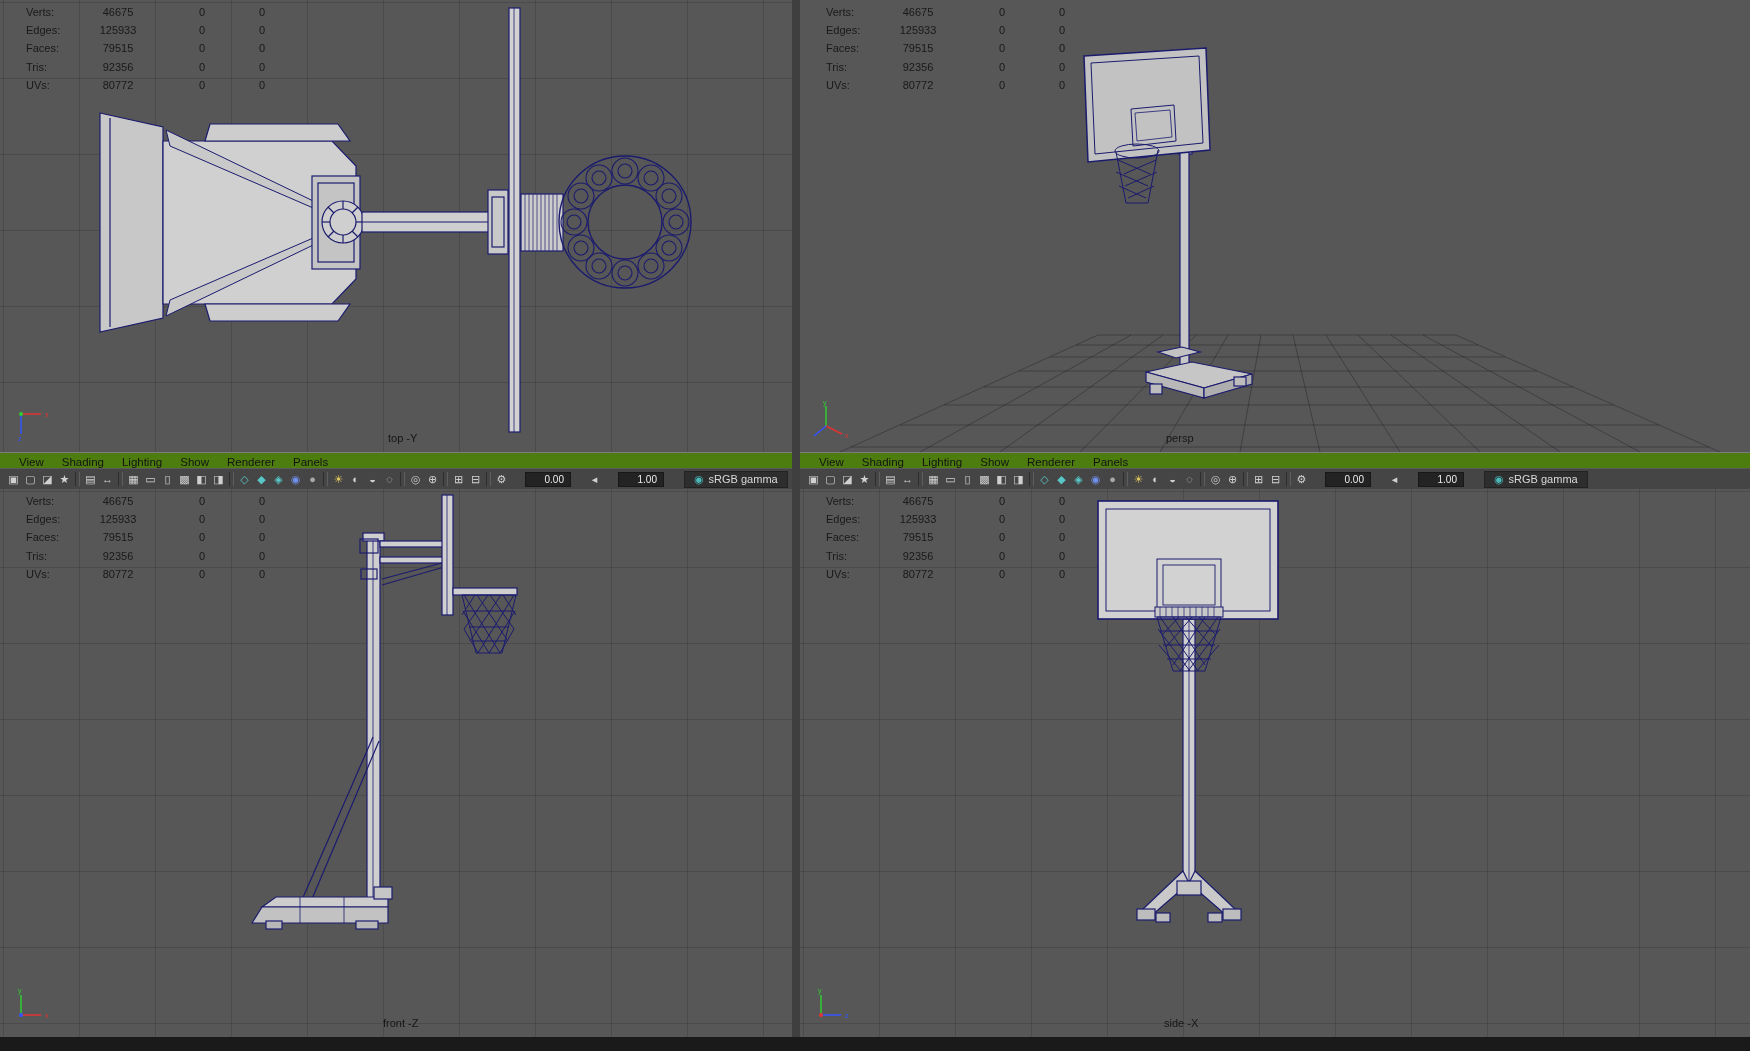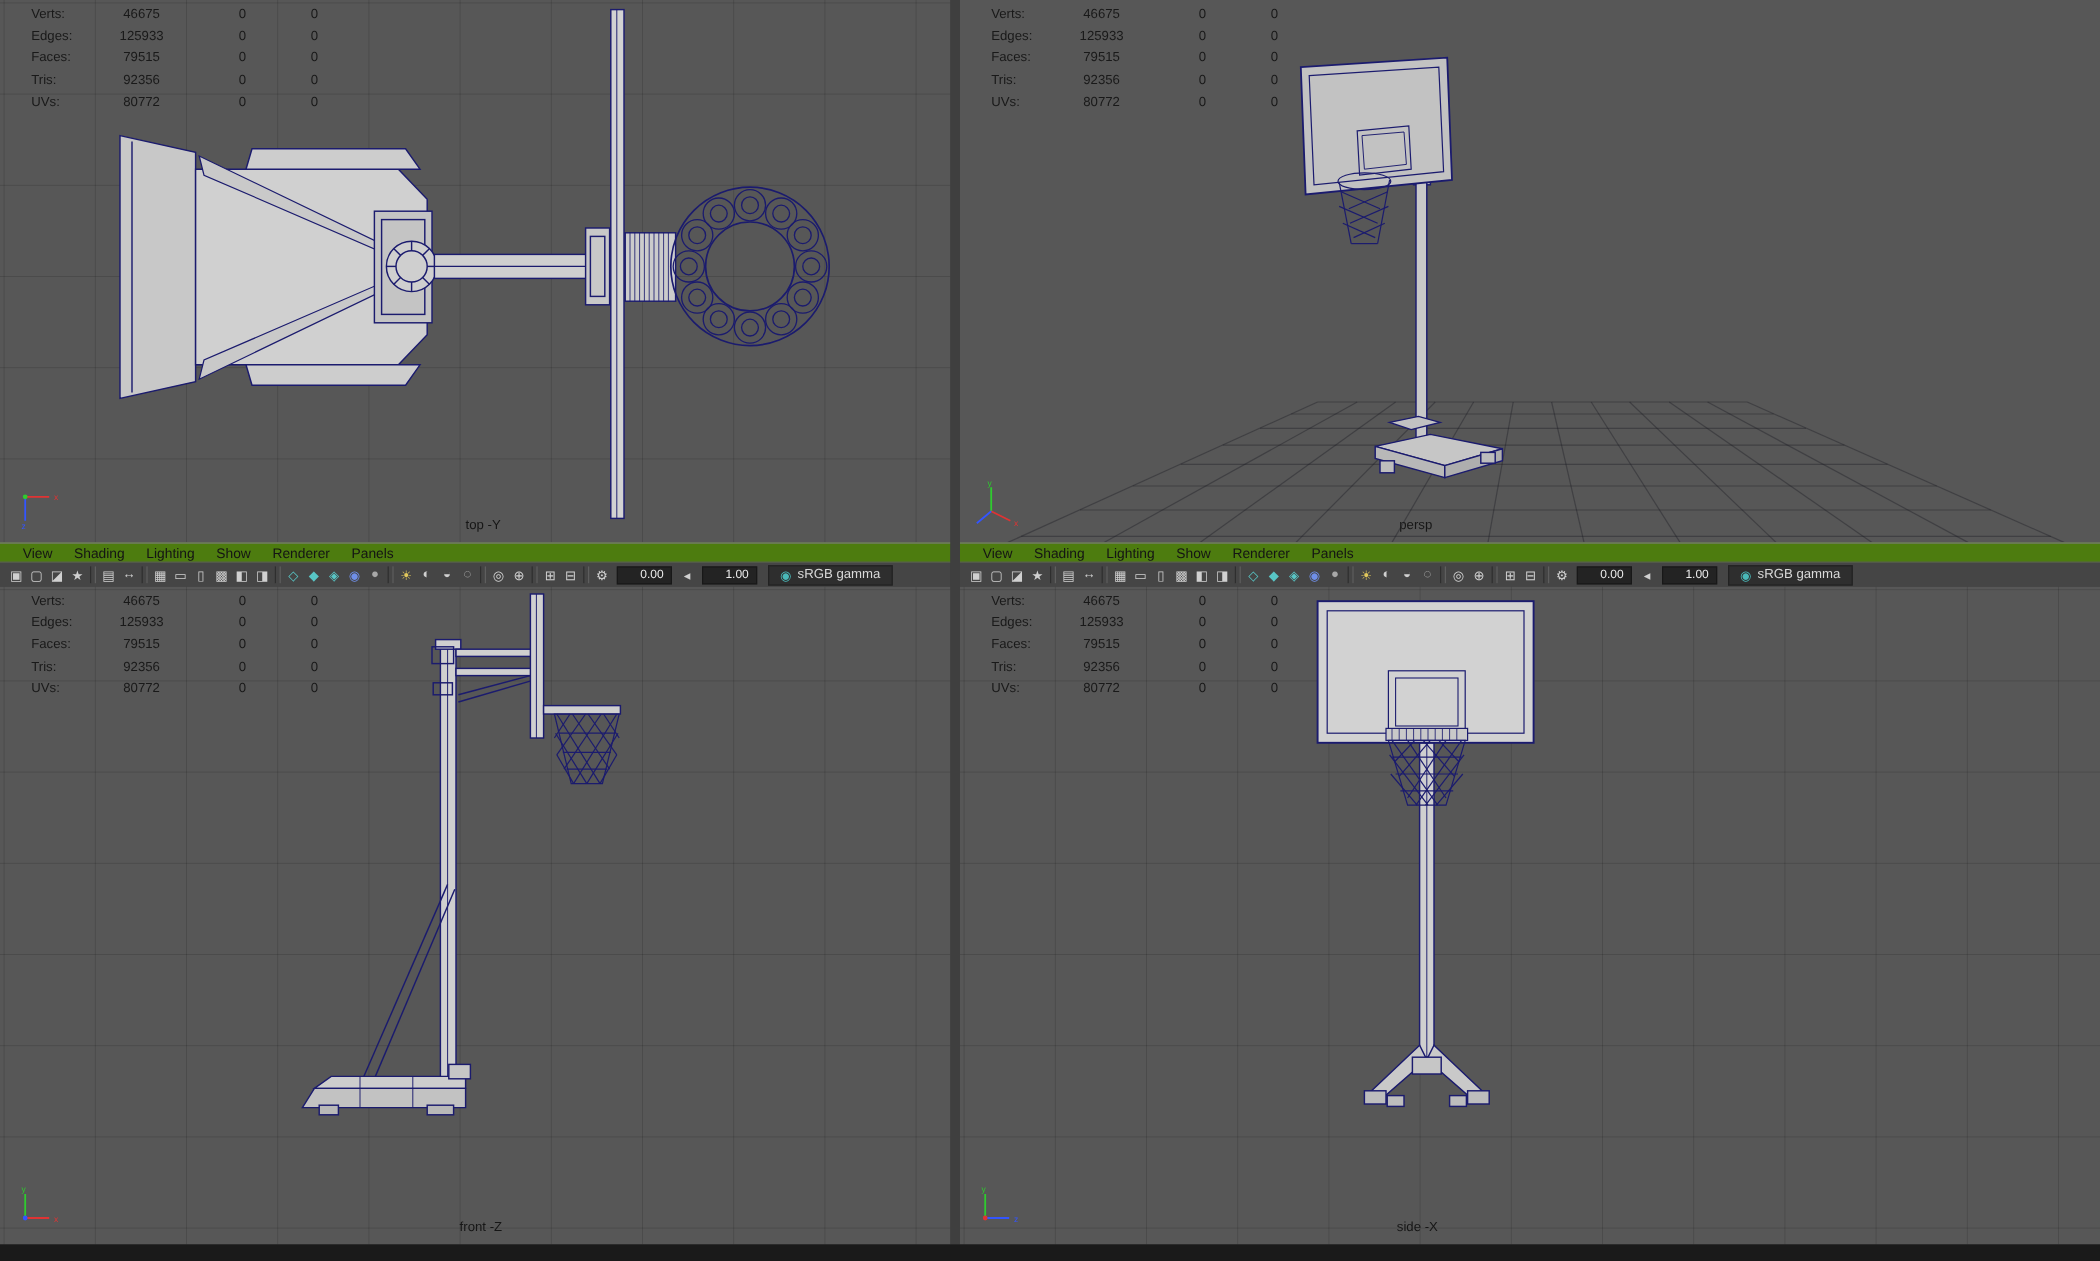--- a/index.html
+++ b/index.html
@@ -28,21 +28,21 @@
   .panel-header{position:absolute;display:flex;flex-direction:column}
   .menu-row{height:17px;background:#4d7c0f;display:flex;align-items:flex-end;
     padding-left:10px;border-top:1px solid #7c7c7c;border-bottom:1px solid #5a5a5a}
   .menu-item{font-size:11.5px;color:#141414;padding:0 9px;cursor:default}
   .tool-row{height:20px;background:#454545;display:flex;align-items:center;padding-left:5px}
   .ticons{display:flex;align-items:center}
   .ticon{width:17px;height:17px;display:flex;align-items:center;justify-content:center;
     font-size:11px;color:#d0d0d0;cursor:default}
   .tsep{width:5px;height:14px;border-left:1px solid #2e2e2e;border-right:1px solid #5e5e5e;margin:0 2px}
   .tfield{width:46px;height:15px;background:#232323;color:#ececec;font-size:10px;
-    line-height:14px;padding-right:6px;text-align:right;border:1px solid #181818;margin:0 4px}
+    line-height:14px;padding-right:6px;text-align:right;border:1px solid #181818;margin:0 15px}
   .gamma-chip{display:flex;align-items:center;gap:5px;margin-left:5px;height:17px;
     padding:0 9px;background:#2e2e2e;border:1px solid #222;font-size:11px;color:#d9d9d9;white-space:nowrap}
   .gamma-chip .gicon{color:#49b8b8;font-size:11px}
 
   .divider-v{position:absolute;left:792px;top:0;width:8px;height:1037px;background:#3f3f3f}
   .bottom-strip{position:absolute;left:0;top:1037px;width:1750px;height:14px;background:#1a1a1a}
 </style>
 </head>
 <body>
 

